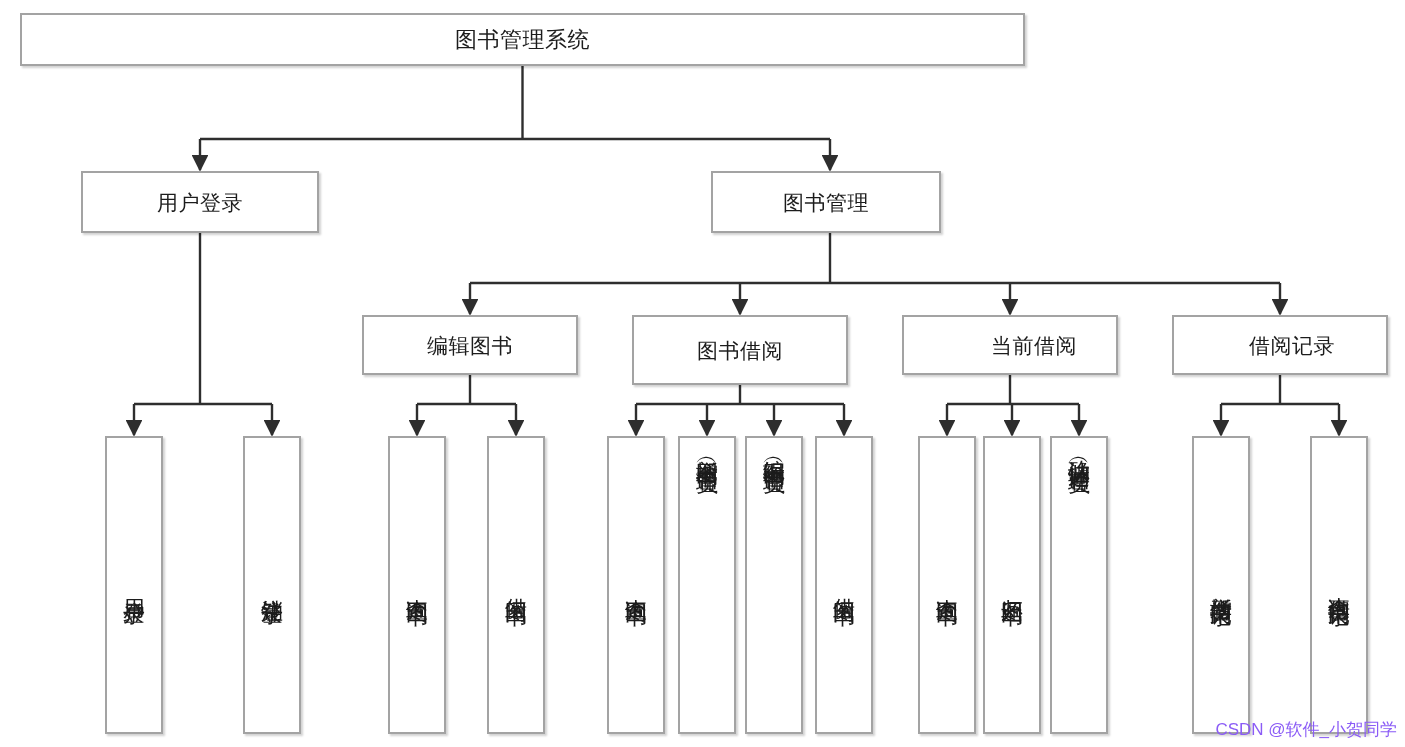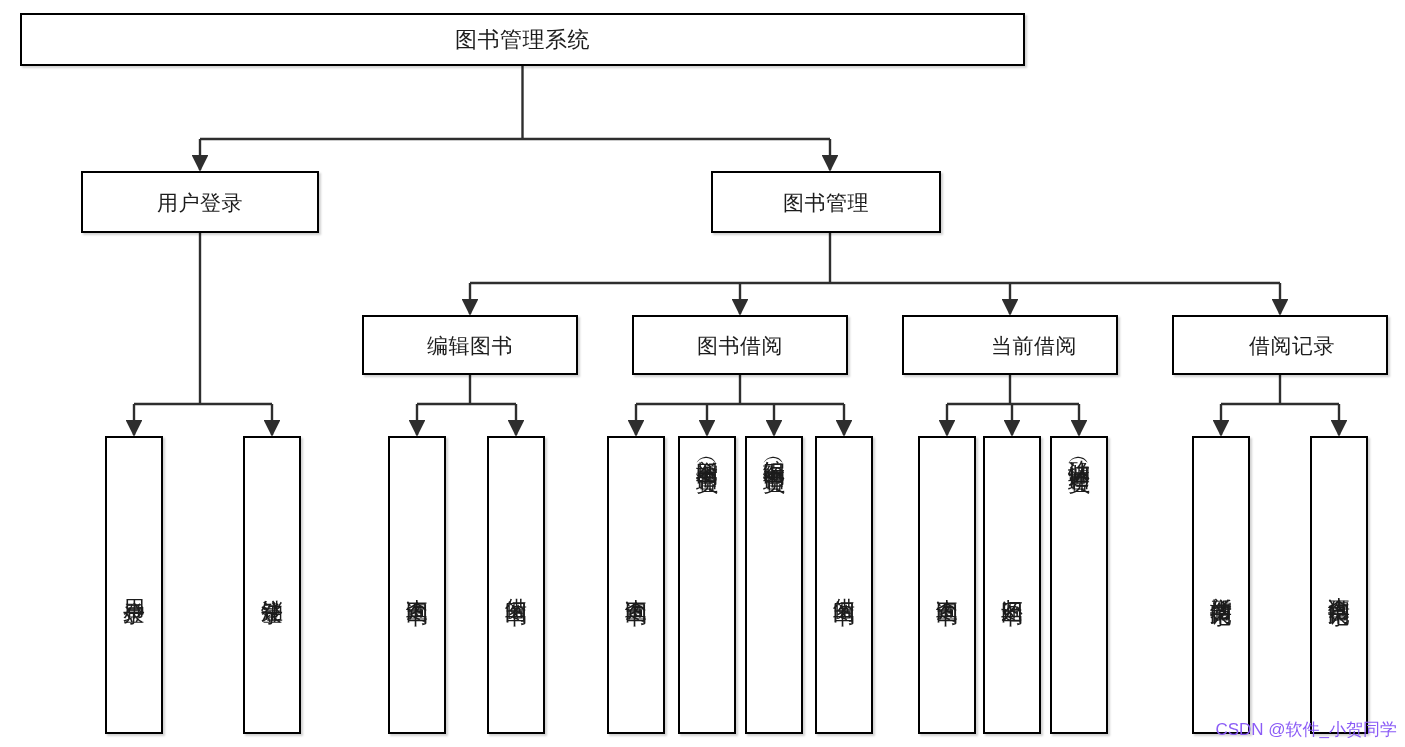--- a/index.html
+++ b/index.html
@@ -19,21 +19,21 @@
     position: absolute;
     left: 0;
     top: 0;
     width: 1405px;
     height: 747px;
     pointer-events: none;
   }
   .node {
     position: absolute;
     box-sizing: border-box;
-    border: 2px solid #000000;
+    border: 2px solid #a3a3a3;
     background: #ffffff;
     display: flex;
     align-items: center;
     justify-content: center;
     box-shadow: 2px 2px 2px rgba(0,0,0,0.18);
     z-index: 2;
     text-align: center;
   }
   .node .label {
     color: #1c1c1c;
@@ -131,21 +131,21 @@
       </div>
       <div class="node horiz" style="left: 81px; top: 171px; width: 238px; height: 62px;">
         <span class="label">用户登录</span>
       </div>
       <div class="node horiz" style="left: 711px; top: 171px; width: 230px; height: 62px;">
         <span class="label">图书管理</span>
       </div>
       <div class="node horiz" style="left: 362px; top: 315px; width: 216px; height: 60px;">
         <span class="label">编辑图书</span>
       </div>
-      <div class="node horiz" style="left: 632px; top: 315px; width: 216px; height: 60px;">
+      <div class="node horiz" style="left: 632px; top: 315px; width: 216px; height: 70px;">
         <span class="label">图书借阅</span>
       </div>
       <div class="node horiz" style="left: 902px; top: 315px; width: 216px; height: 60px; padding-left: 48px;">
         <span class="label">当前借阅</span>
       </div>
       <div class="node horiz" style="left: 1172px; top: 315px; width: 216px; height: 60px; padding-left: 24px;">
         <span class="label">借阅记录</span>
       </div>
       <div class="node vert centered" style="left: 105px; top: 436px; width: 58px; height: 298px;">
         <span class="label">用户登录</span>

